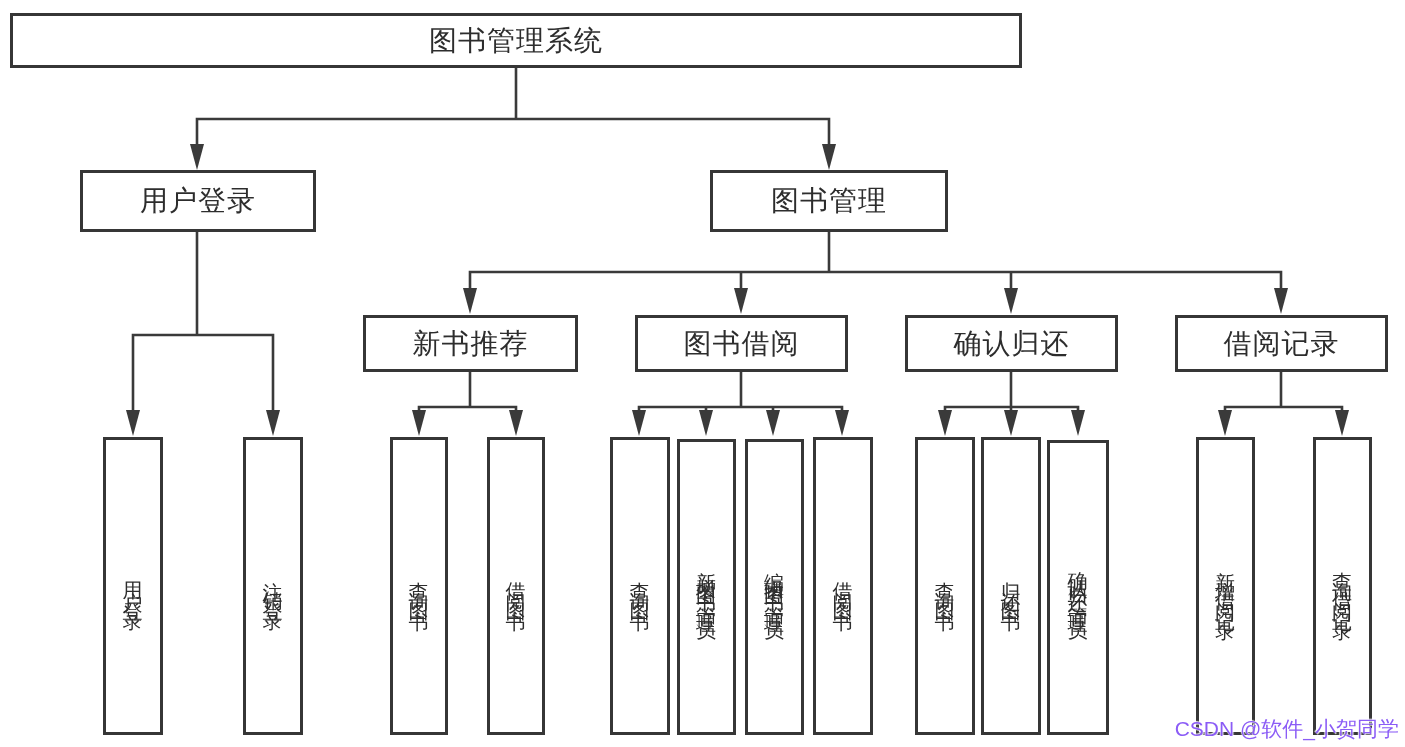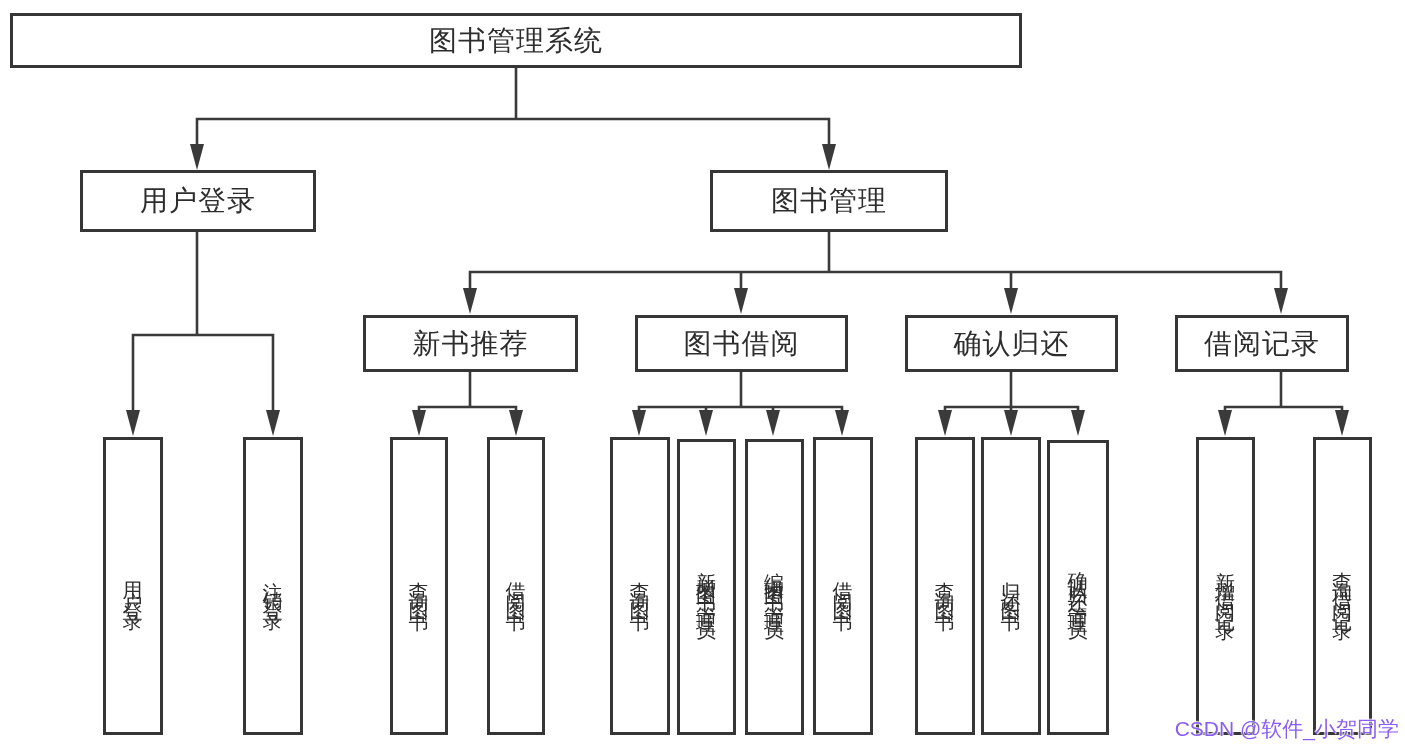--- a/index.html
+++ b/index.html
@@ -113,21 +113,21 @@
 
   <div class="node" style="left:363px; top:315px; width:215px; height:57px;">
     <span class="htext">新书推荐</span>
   </div>
   <div class="node" style="left:635px; top:315px; width:213px; height:57px;font-family:Liberation Mono, monospace;">
     <span class="htext">图书借阅</span>
   </div>
   <div class="node" style="left:905px; top:315px; width:213px; height:57px;">
     <span class="htext">确认归还</span>
   </div>
-  <div class="node" style="left:1175px; top:315px; width:174px; height:57px;">
+  <div class="node" style="left:1175px; top:315px; width:213px; height:57px;">
     <span class="htext">借阅记录</span>
   </div>
 
   <div class="node leaf" style="left:103px; top:437px; width:60px; height:298px;">
     <span class="vtext">用户登录</span>
   </div>
   <div class="node leaf" style="left:243px; top:437px; width:60px; height:298px;">
     <span class="vtext">注销登录</span>
   </div>
 

